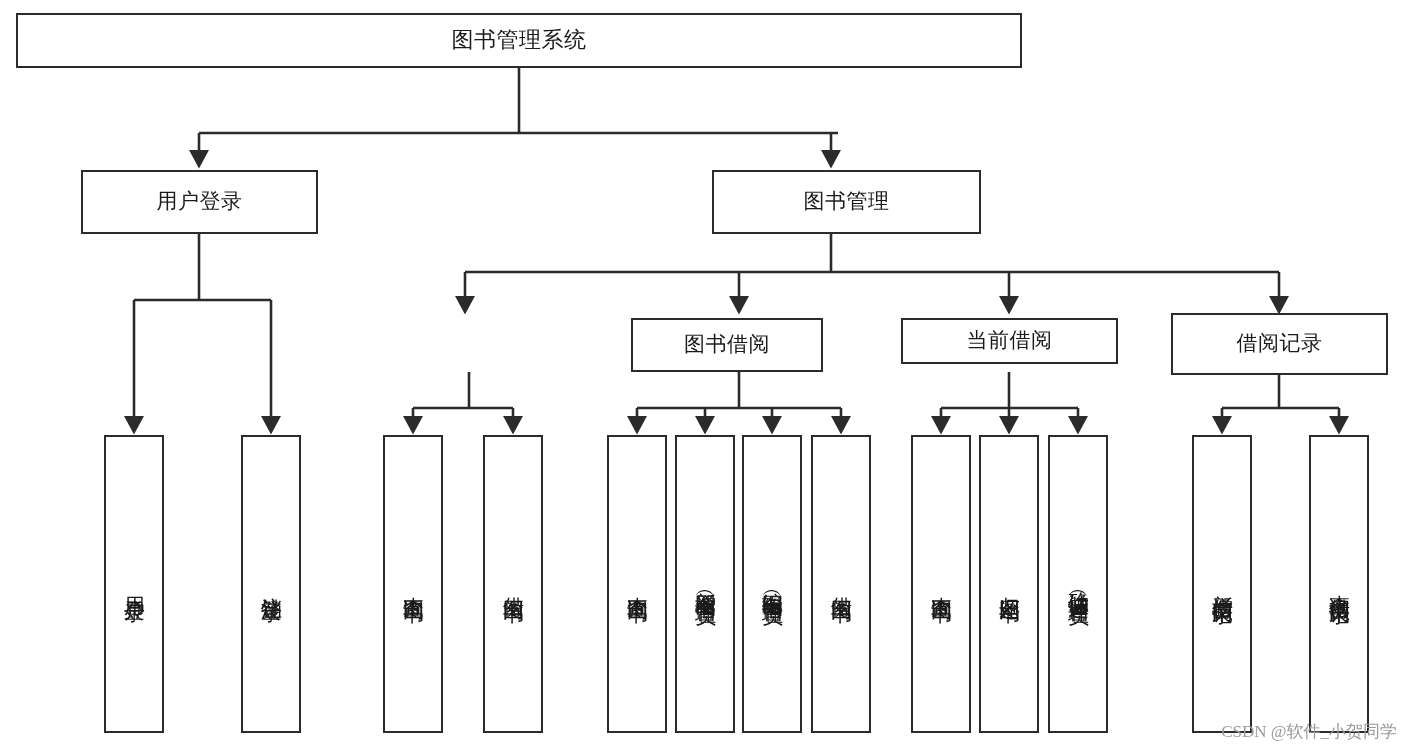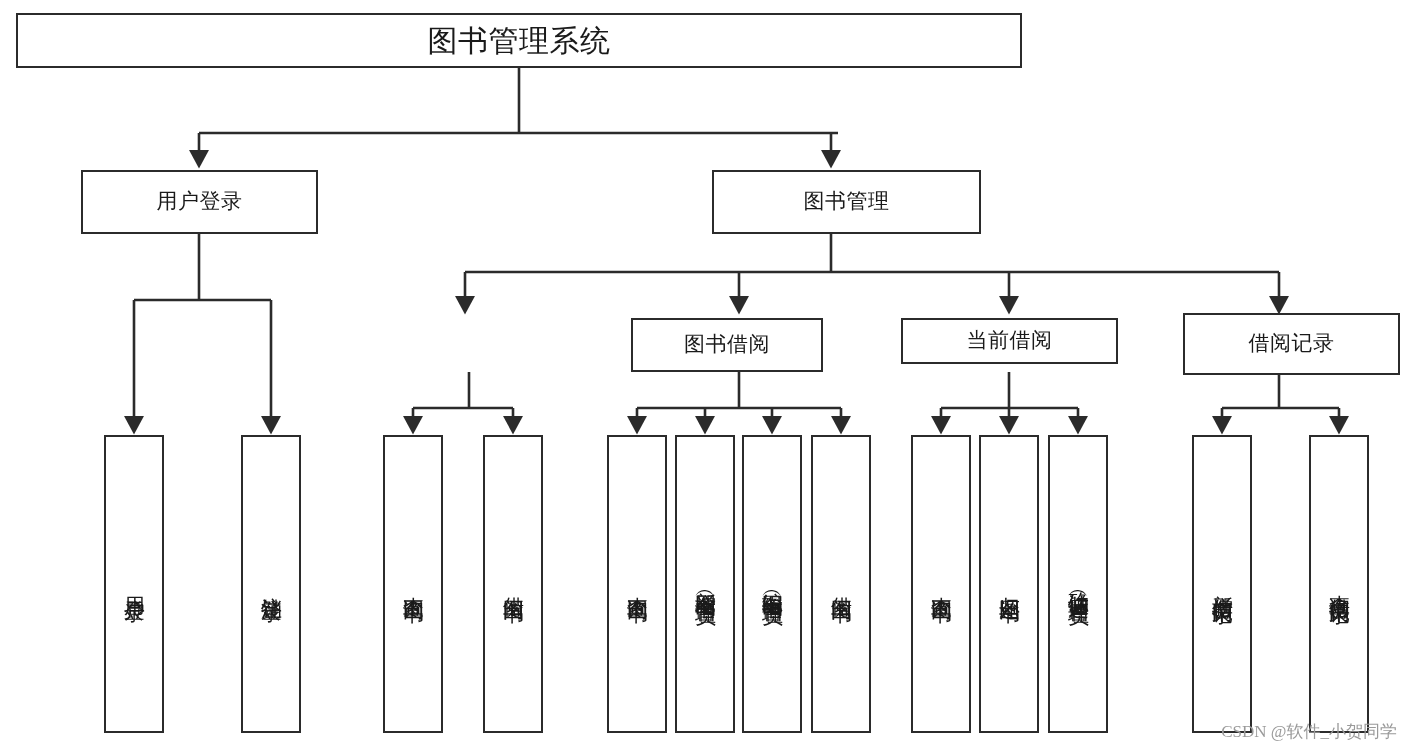--- a/index.html
+++ b/index.html
@@ -30,21 +30,21 @@
     text-align: center;
     line-height: 1.12;
     white-space: pre;
   }
   
   .node.horiz .node-label {
     font-size: 21px;
     letter-spacing: 0.5px;
   }
   .node.root .node-label {
-    font-size: 30px;
+    font-size: 22px;
   }
   
   .node.vert {
     align-items: center;
     justify-content: center;
   }
   .node.vert .node-label {
     writing-mode: vertical-rl;
     text-orientation: upright;
     font-size: 21px;
@@ -139,21 +139,21 @@
 
 
   <div class="node horiz" style="left:631px; top:318px; width:192px; height:54px;">
     <span class="node-label">图书借阅</span>
   </div>
 
   <div class="node horiz" style="left:901px; top:318px; width:217px; height:46px;">
     <span class="node-label">当前借阅</span>
   </div>
 
-  <div class="node horiz" style="left:1171px; top:313px; width:217px; height:62px;margin-left:12px;">
+  <div class="node horiz" style="left:1171px; top:313px; width:217px; height:62px;">
     <span class="node-label">借阅记录</span>
   </div>
 
   <div class="node vert" style="left:104px; top:435px; width:60px; height:298px;">
     <span class="node-label">用户登录</span>
   </div>
 
   <div class="node vert" style="left:241px; top:435px; width:60px; height:298px;">
     <span class="node-label">注销登录</span>
   </div>

